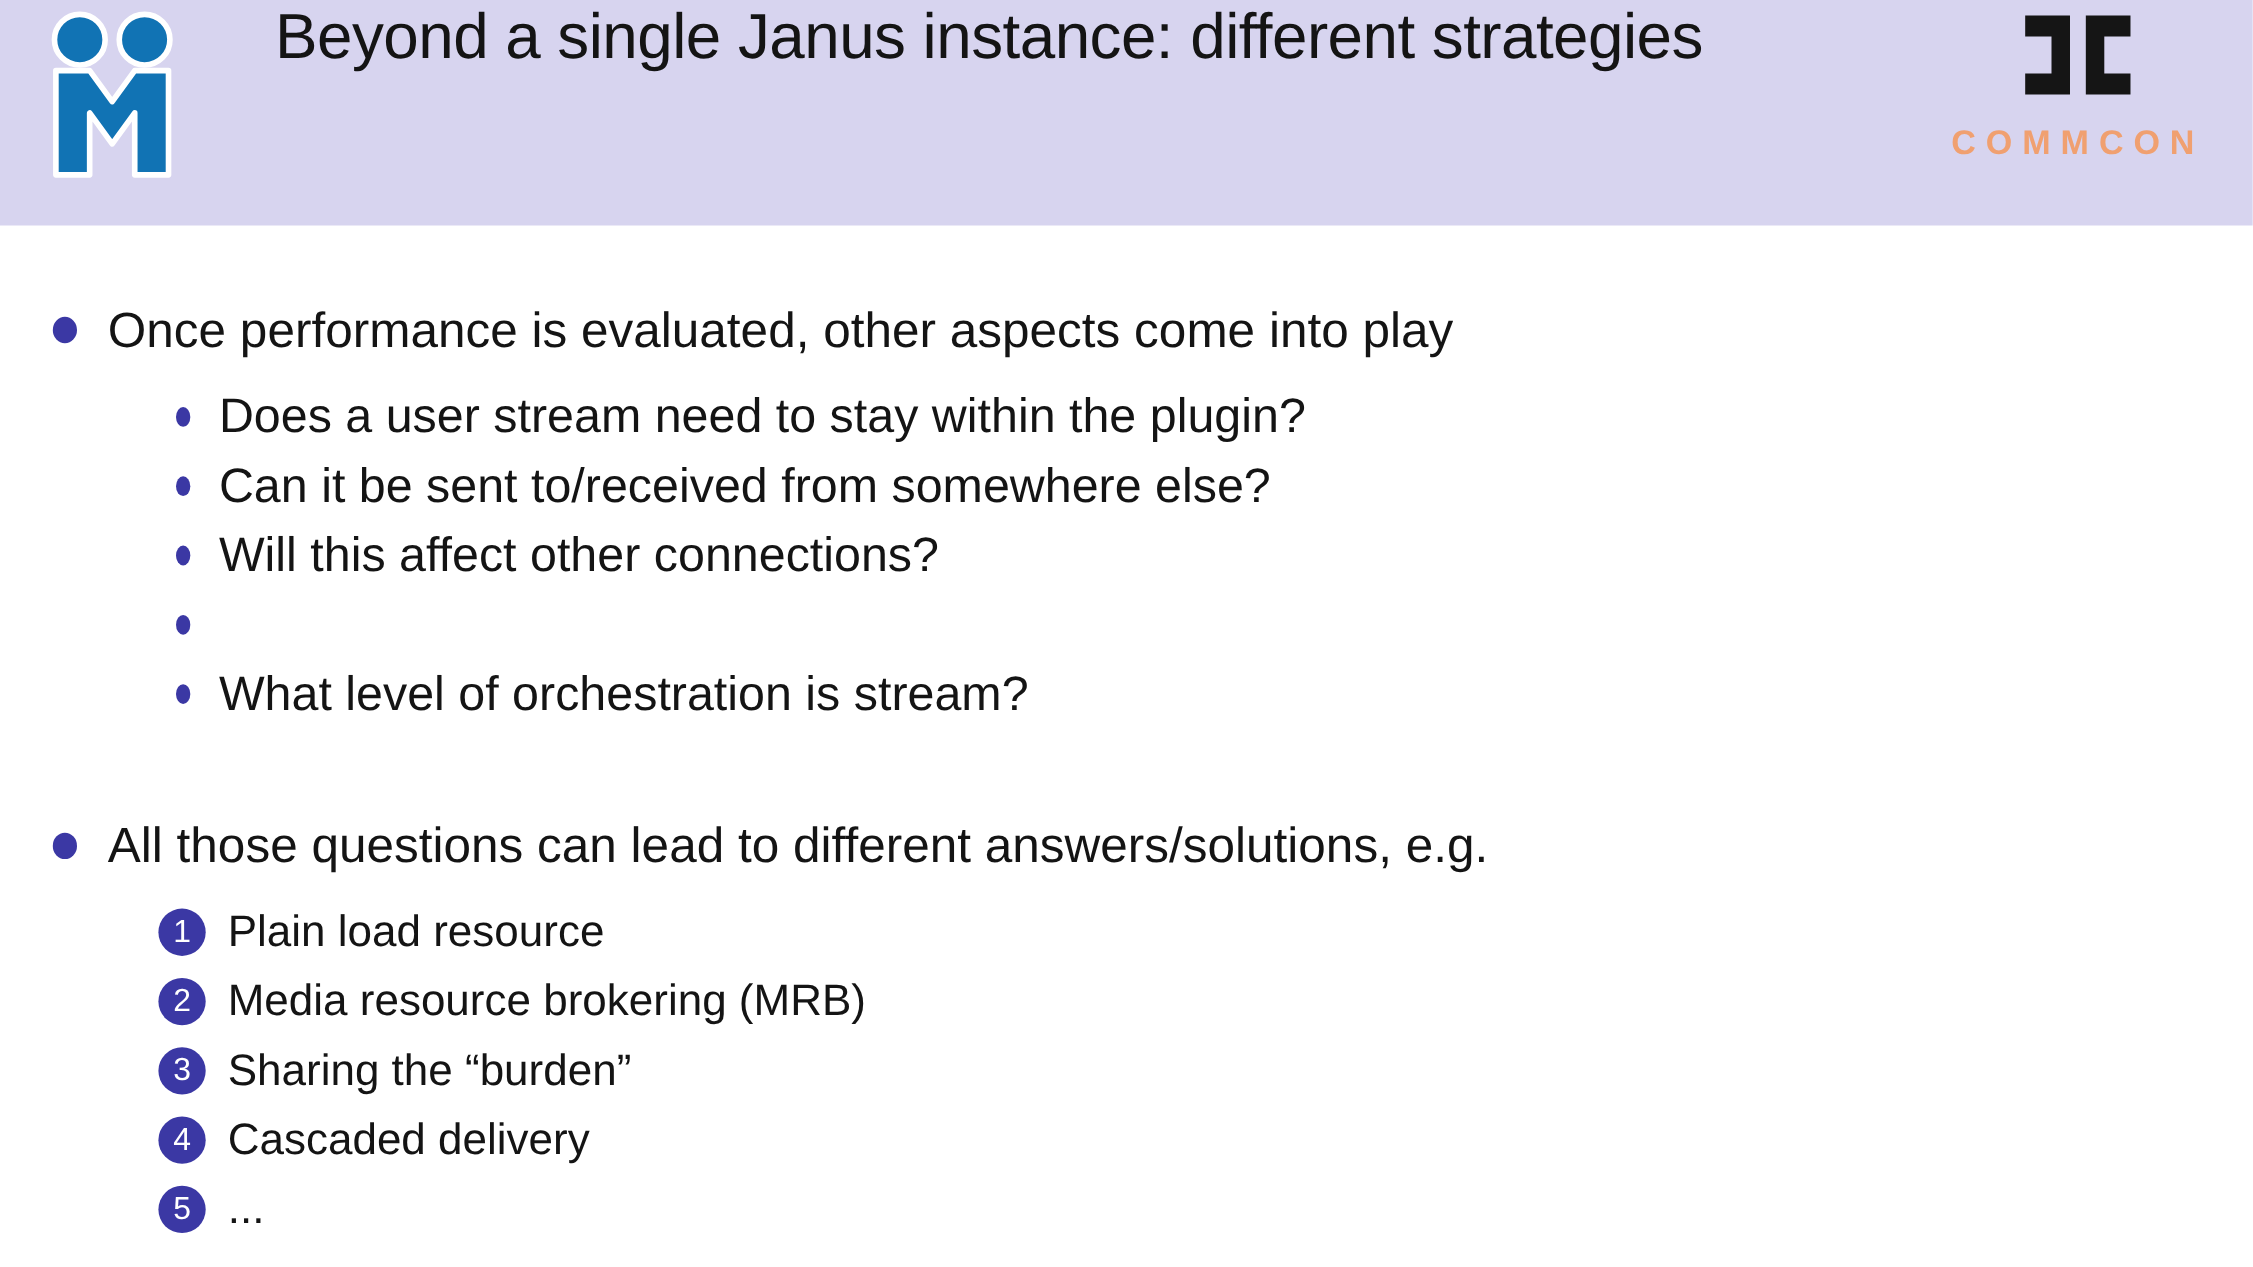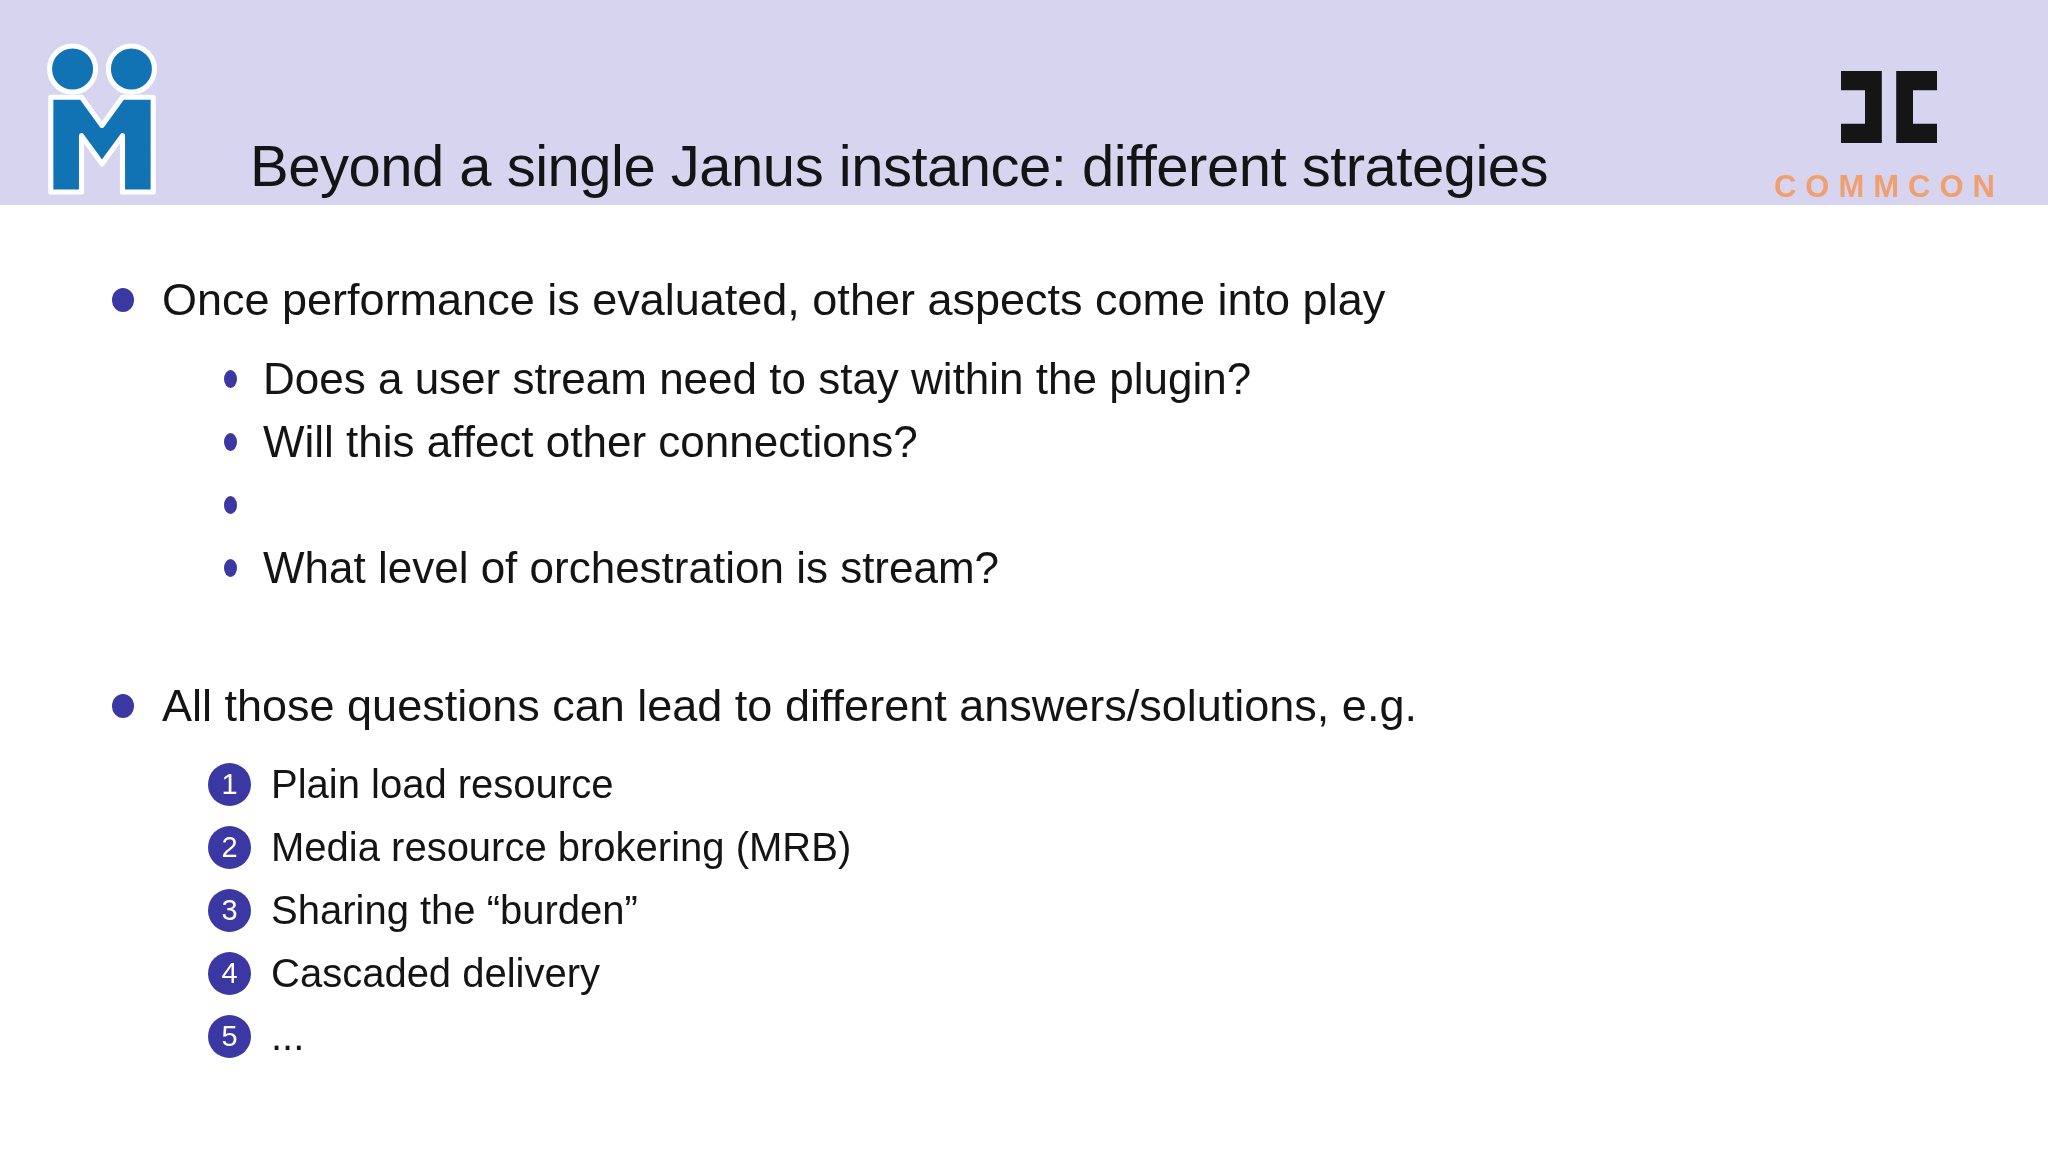--- a/index.html
+++ b/index.html
@@ -1,36 +1,36 @@
 <!DOCTYPE html>
 <html><head>
 <meta charset="utf-8">
 <style>
   html,body{margin:0;padding:0;}
   body{
     width:2048px;height:1152px;overflow:hidden;background:#ffffff;
     font-family:"Liberation Sans","DejaVu Sans",sans-serif;color:#141414;
   }
   .topbar{
-    height:205px;background:#d7d4ef;display:flex;align-items:flex-end;
+    height:205px;background:#d7d4ef;display:flex;align-items:flex-start;
     box-sizing:border-box;
   }
   .meetecho{margin-left:38px;width:128px;height:172px;flex:0 0 auto;}
   .meetecho svg{width:100%;height:100%;display:block;}
   .title{
     font-size:58px;font-weight:400;margin:0 0 6px 84px;letter-spacing:-0.5px;
     white-space:nowrap;
   }
   .commcon{margin-left:auto;margin-right:44px;text-align:center;flex:0 0 auto;padding-top:10px;}
   .commcon .ccmark{width:96px;height:80px;display:block;margin:0 auto;}
   .ccword{
     margin-top:22px;font-size:31px;font-weight:700;color:#f0a070;
     letter-spacing:9px;white-space:nowrap;
   }
-  .content{padding:68px 0 0 112px;}
+  .content{padding:68px 0 0 48px;}
   .l1{font-size:45px;display:flex;align-items:center;gap:28px;height:54px;}
   .dot{width:22px;height:24px;border-radius:50%;background:#3b38a4;flex:0 0 auto;}
   .l2{list-style:none;margin:20px 0 0 112px;padding:0;}
   .l2 li{font-size:44px;height:63px;display:flex;align-items:center;gap:26px;}
   .dot2{width:13px;height:18px;border-radius:50%;background:#3b38a4;flex:0 0 auto;}
   .group2{margin-top:80px;}
   .nums{list-style:none;margin:20px 0 0 96px;padding:0;}
   .nums li{font-size:40px;height:63px;display:flex;align-items:center;}
   .badge{
     width:43px;height:43px;border-radius:50%;background:#3b38a4;color:#ffffff;
@@ -70,20 +70,24 @@
         <span class="dot"></span>
         <span>Once performance is evaluated, other aspects come into play</span>
       </div>
       <ul class="l2">
         <li>
           <span class="dot2"></span>
           <span>Does a user stream need to stay within the plugin?</span>
         </li>
         <li>
           <span class="dot2"></span>
+          <span>Can it be sent to/received from somewhere else?</span>
+        </li>
+        <li>
+          <span class="dot2"></span>
           <span>Will this affect other connections?</span>
         </li>
         <li>
           <span class="dot2"></span>
         </li>
         <li>
           <span class="dot2"></span>
           <span>What level of orchestration is stream?</span>
         </li>
       </ul>

